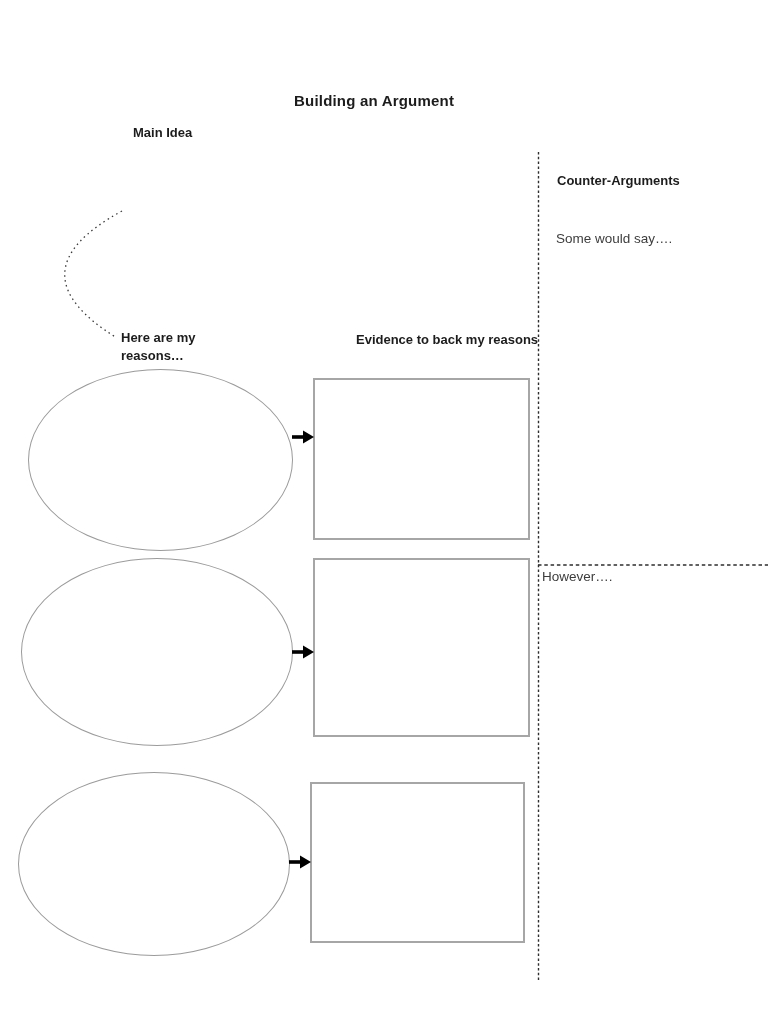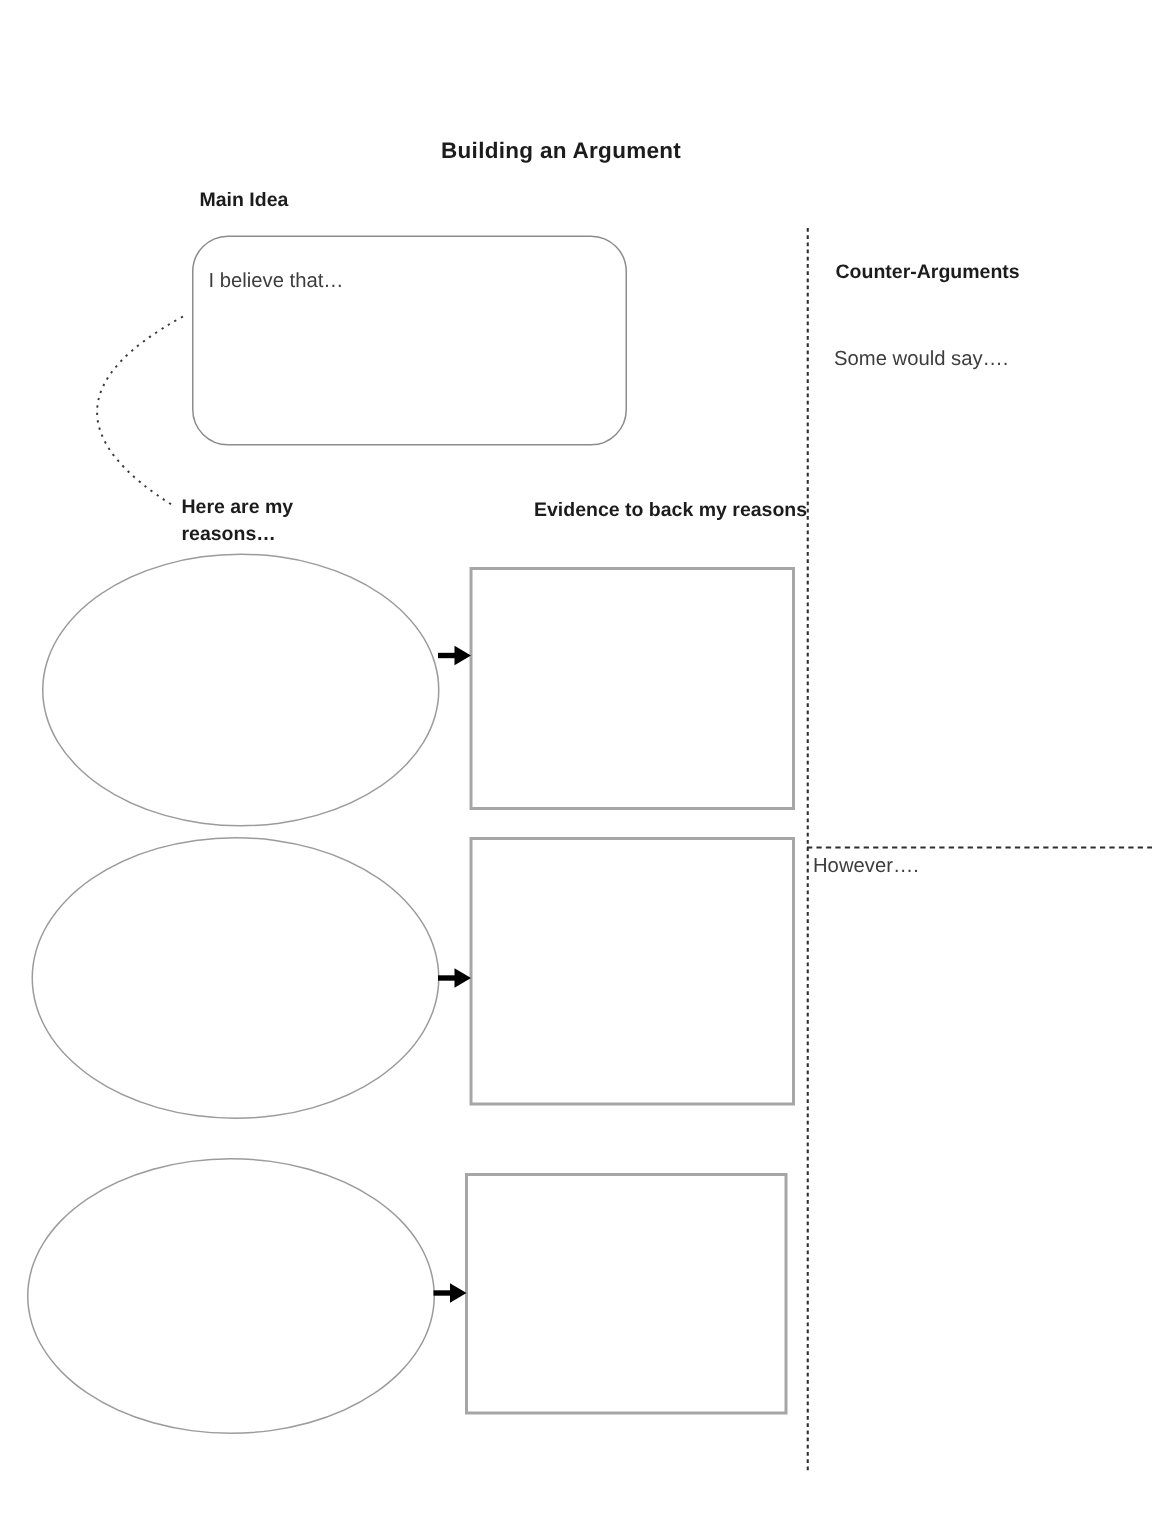--- a/index.html
+++ b/index.html
@@ -67,23 +67,20 @@
 </style>
 </head>
 <body>
 
 <div class="page">
 
   <div class="abs title" style="left:294px; top:92px;">Building an Argument</div>
 
   <div class="abs heading" style="left:133px; top:124px;">Main Idea</div>
 
-  <div class="abs main-idea-box">
-    <div class="main-idea-prompt body-text">I believe that…</div>
-  </div>
 
   <div class="abs heading" style="left:121px; top:329px;">
     <div>Here are my</div>
     <div>reasons…</div>
   </div>
 
   <div class="abs heading" style="left:315px; top:331px;padding-left:41px;">Evidence to back my reasons</div>
 
   <div class="abs ellipse ellipse-1"></div>
   <div class="abs ellipse ellipse-2"></div>

